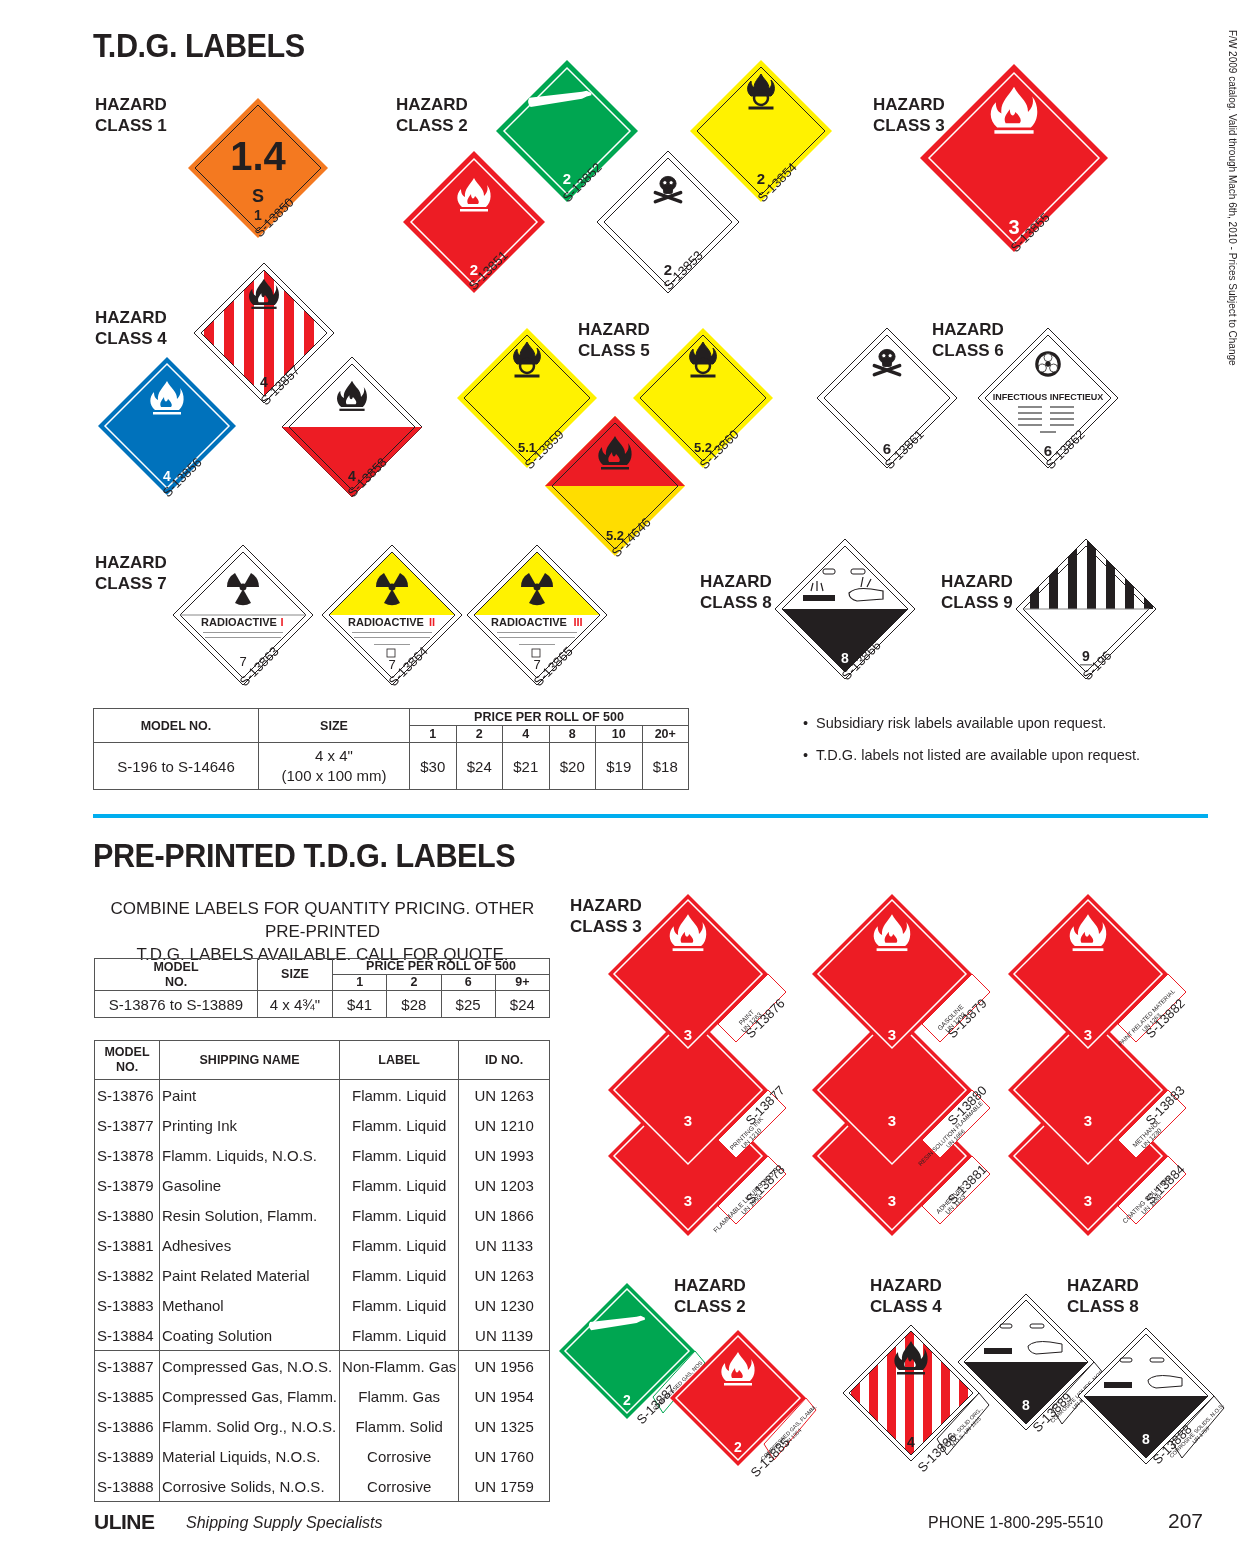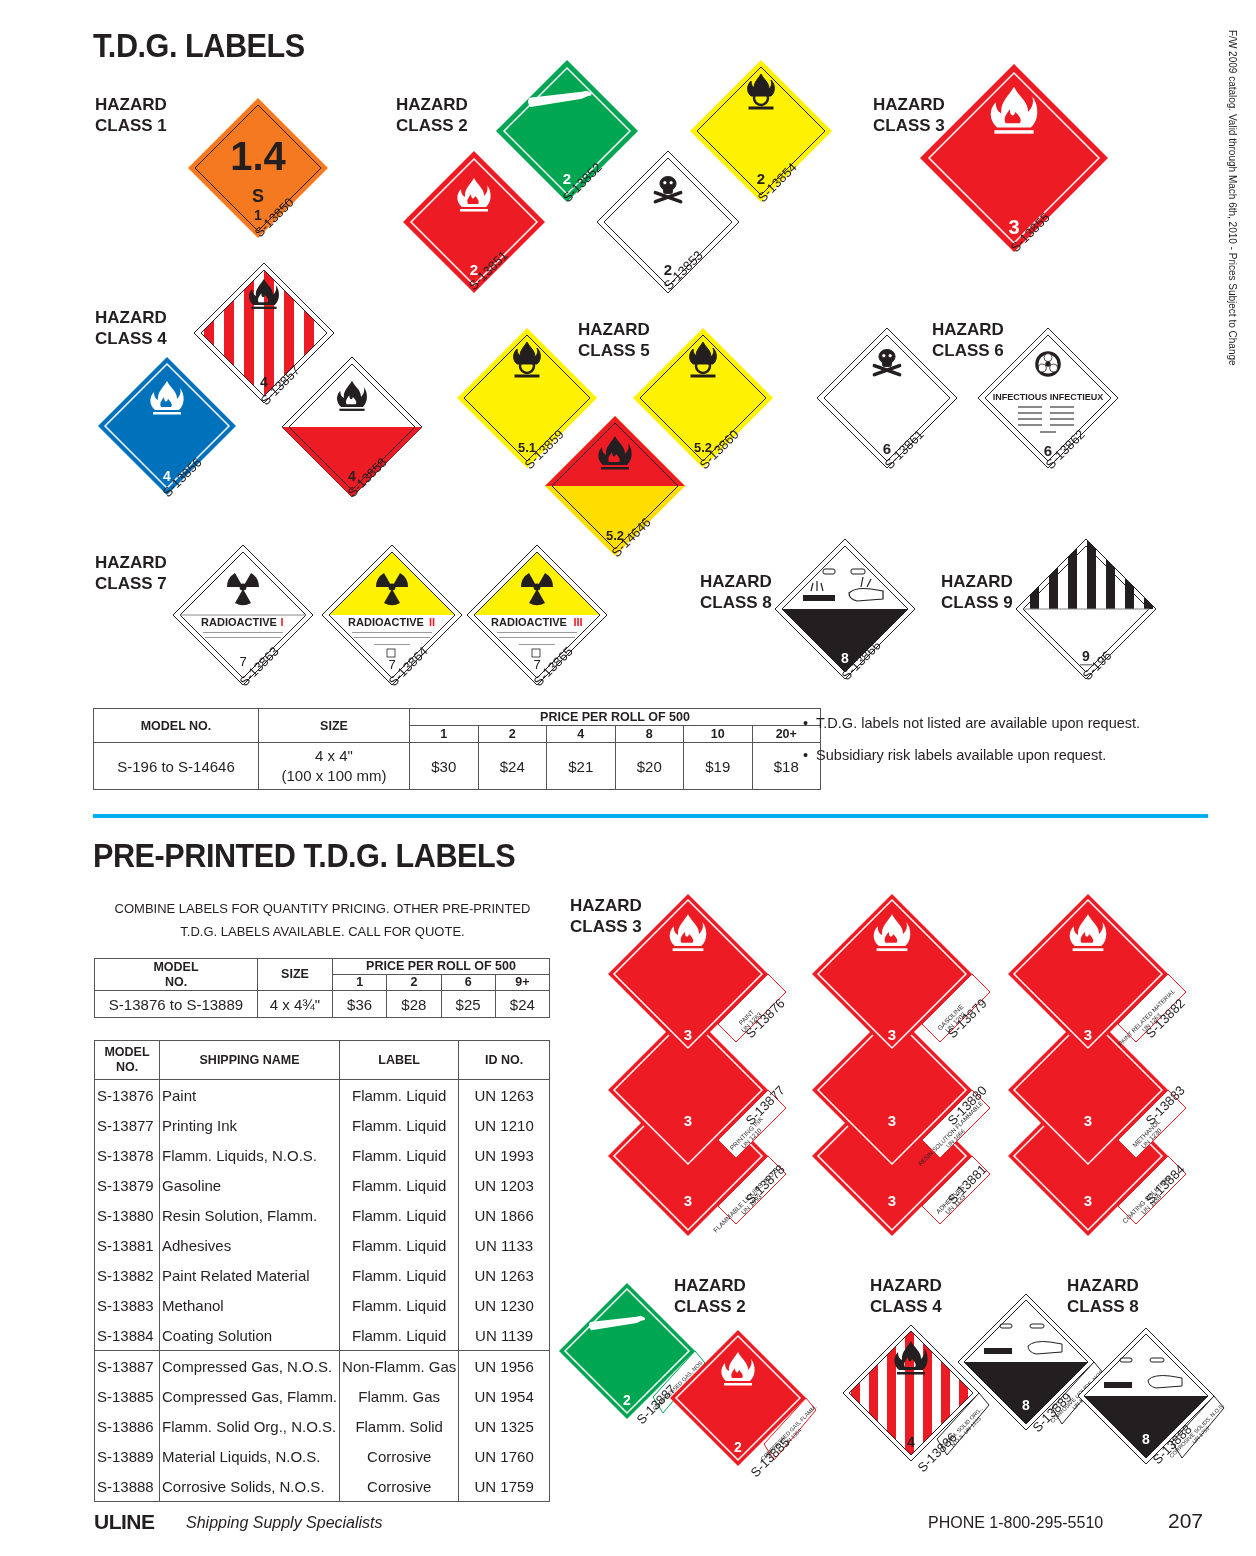--- a/index.html
+++ b/index.html
@@ -6,28 +6,28 @@
   body{width:1256px;height:1556px;position:relative;overflow:hidden;font-family:"Liberation Sans",sans-serif;color:#231f20;}
   .abs{position:absolute;}
   .title{font-family:"Liberation Sans",sans-serif;font-weight:bold;font-size:34px;letter-spacing:-0.5px;transform:scaleX(0.9);transform-origin:left top;}
   .hz{font-weight:bold;font-size:17px;line-height:21px;}
   .side-note{position:absolute;left:1222px;top:30px;width:20px;height:360px;}
   .side-note span{position:absolute;left:0;top:0;white-space:nowrap;font-size:10px;transform:rotate(90deg);transform-origin:0 0;left:16px;}
   .dia{position:absolute;}
   .dia svg{display:block;overflow:visible;}
   .sku{position:absolute;font-size:13px;white-space:nowrap;transform:rotate(-45deg);transform-origin:left bottom;}
   table{border-collapse:collapse;}
-  .t1{position:absolute;left:93px;top:708px;width:728px;font-size:15px;}
+  .t1{position:absolute;left:93px;top:708px;width:596px;font-size:15px;}
   .t1 td,.t1 th{border:1.5px solid #555;text-align:center;}
   .t1 th{font-size:12.5px;font-weight:bold;height:16px;padding:0;}
   .t1 td{height:44px;}
   .bullets{position:absolute;left:803px;top:707px;font-size:14.5px;line-height:32px;}
   .bullets div::before{content:"•";margin-right:8px;}
   .rule{position:absolute;left:93px;top:814px;width:1115px;height:4px;background:#00aeef;}
-  .note{position:absolute;left:95px;top:897px;width:455px;text-align:center;font-size:13px;line-height:23px;}
+  .note{position:absolute;left:95px;top:897px;width:455px;text-align:center;font-size:17px;line-height:23px;}
   .t2{position:absolute;left:94px;top:958px;width:456px;font-size:15px;}
   .t2 td,.t2 th{border:1.5px solid #555;text-align:center;padding:0;}
   .t2 th{font-size:12.5px;font-weight:bold;line-height:15px;}
   .t3{position:absolute;left:94px;top:1040px;width:456px;font-size:15px;}
   .t3 th{border:1.5px solid #555;font-size:12.5px;font-weight:bold;line-height:15px;height:36px;}
   .t3 td{border-left:1.5px solid #555;border-right:1.5px solid #555;height:30px;padding:0 2px;white-space:nowrap;}
   .t3 tr.last td{border-bottom:1.5px solid #555;}
   .t3 tr.sep td{border-top:1.5px solid #555;}
   .footer{position:absolute;top:1510px;left:94px;width:1116px;height:26px;}
 </style>
@@ -405,22 +405,22 @@
     <td>$24</td>
     <td>$21</td>
     <td>$20</td>
     <td>$19</td>
     <td>$18</td>
   </tr>
 </tbody>
   </table>
 
 <div class="bullets">
+  <div>Subsidiary risk labels available upon request.</div>
   <div>T.D.G. labels not listed are available upon request.</div>
-  <div>Subsidiary risk labels available upon request.</div>
 </div>
 
 <div class="rule"></div>
 
 <div class="abs title" style="left:93px;top:836px;">PRE-PRINTED T.D.G. LABELS</div>
 
 <div class="note">
   <div>COMBINE LABELS FOR QUANTITY PRICING. OTHER PRE-PRINTED</div>
   <div>T.D.G. LABELS AVAILABLE. CALL FOR QUOTE.</div>
 </div>
@@ -437,21 +437,21 @@
   </tr>
   <tr>
     <th>1</th>
     <th>2</th>
     <th>6</th>
     <th>9+</th>
   </tr>
   <tr style="height:27px">
     <td>S-13876 to S-13889</td>
     <td>4 x 4¾"</td>
-    <td>$36</td>
+    <td>$41</td>
     <td>$28</td>
     <td>$25</td>
     <td>$24</td>
   </tr>
 </tbody>
   </table>
 
 <table class="t3">
   <tbody>
       <tr>

